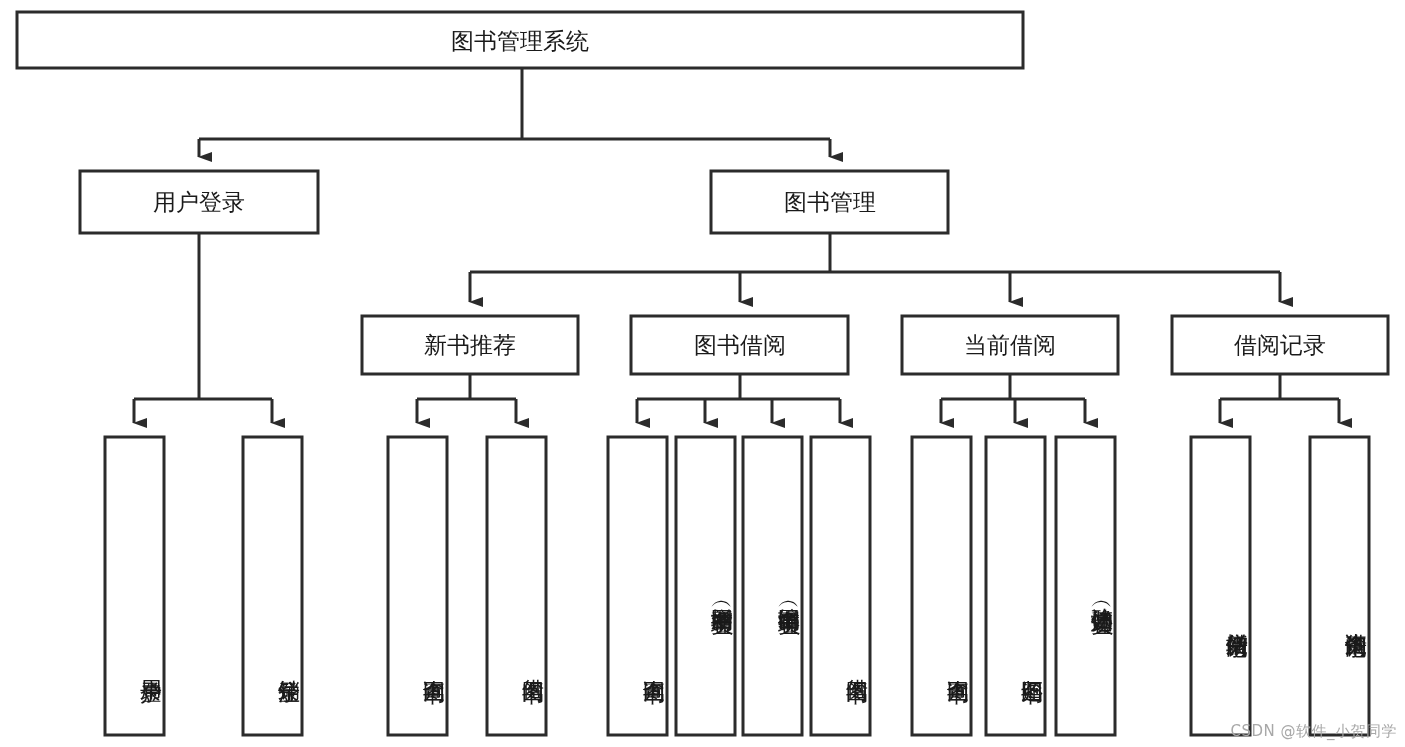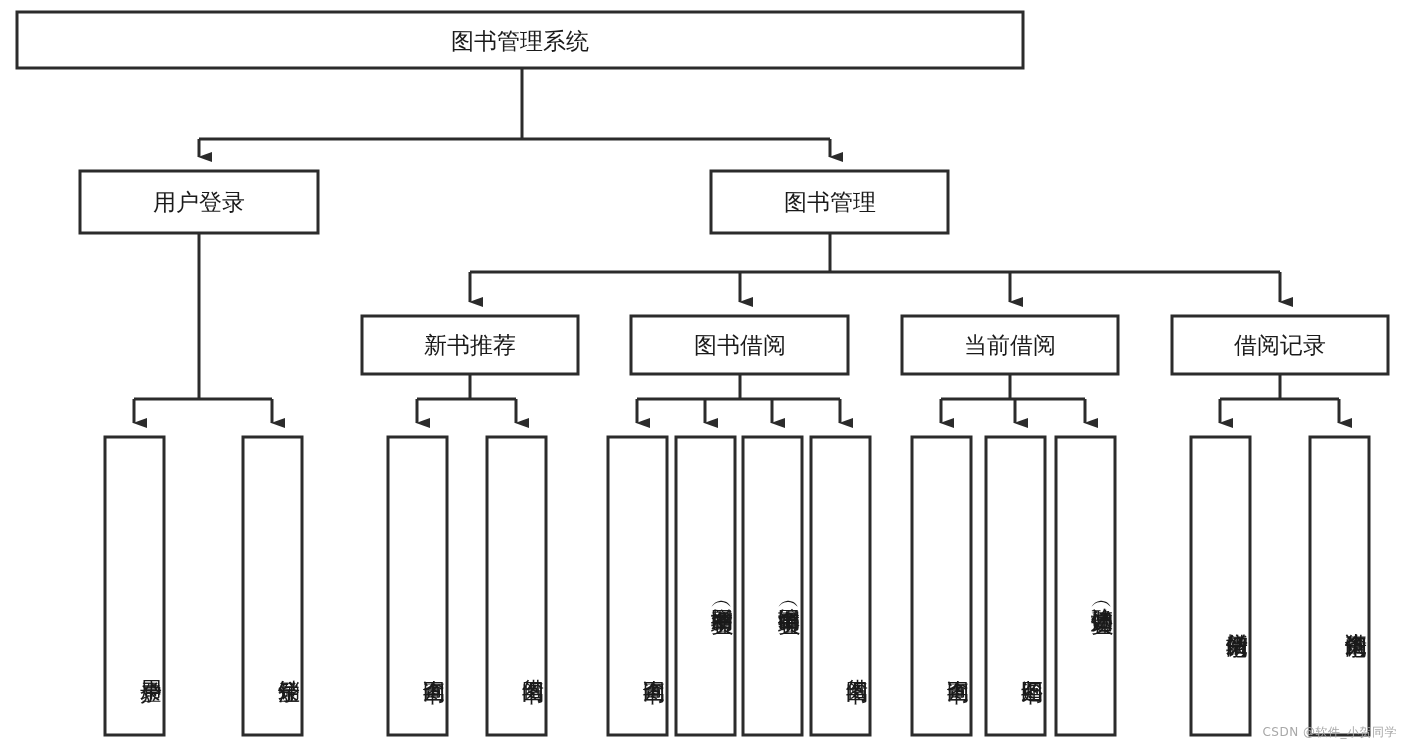--- a/index.html
+++ b/index.html
@@ -64,21 +64,21 @@
     align-items: flex-start;
     justify-content: center;
     white-space: nowrap;
     pointer-events: none;
   }
   .watermark {
     position: absolute;
     right: 8px;
     bottom: 6px;
     font-family: "DejaVu Sans", "Liberation Sans", sans-serif;
-    font-size: 12px;
+    font-size: 15px;
     color: #a8a8a8;
     white-space: nowrap;
     letter-spacing: 0.5px;
   }
 </style>
 </head>
 <body>
 
 <div id="chart-root">
 

